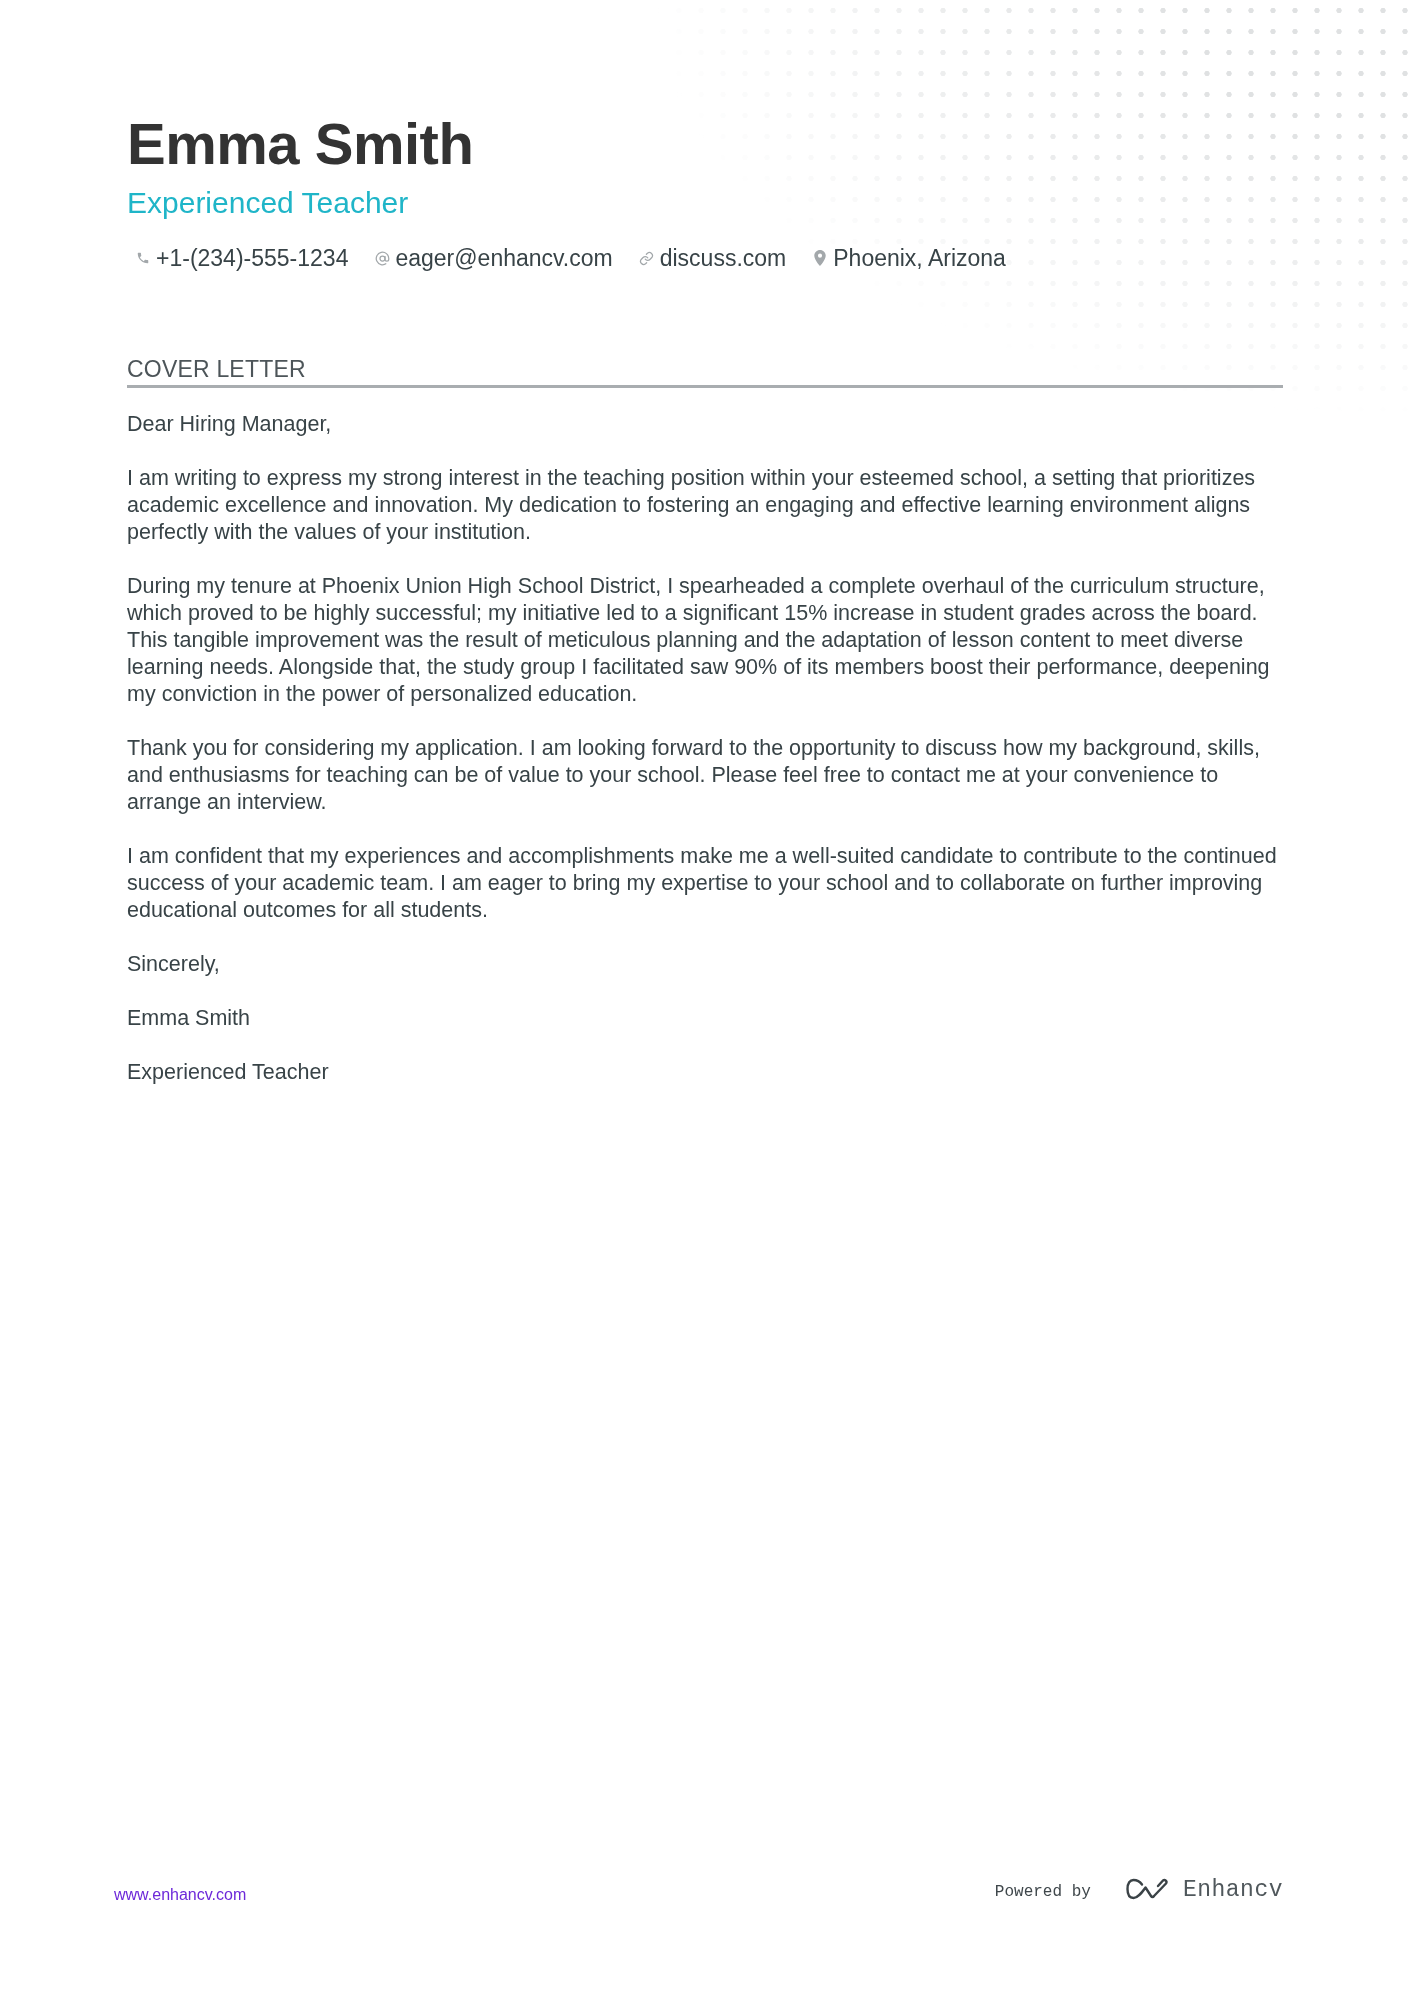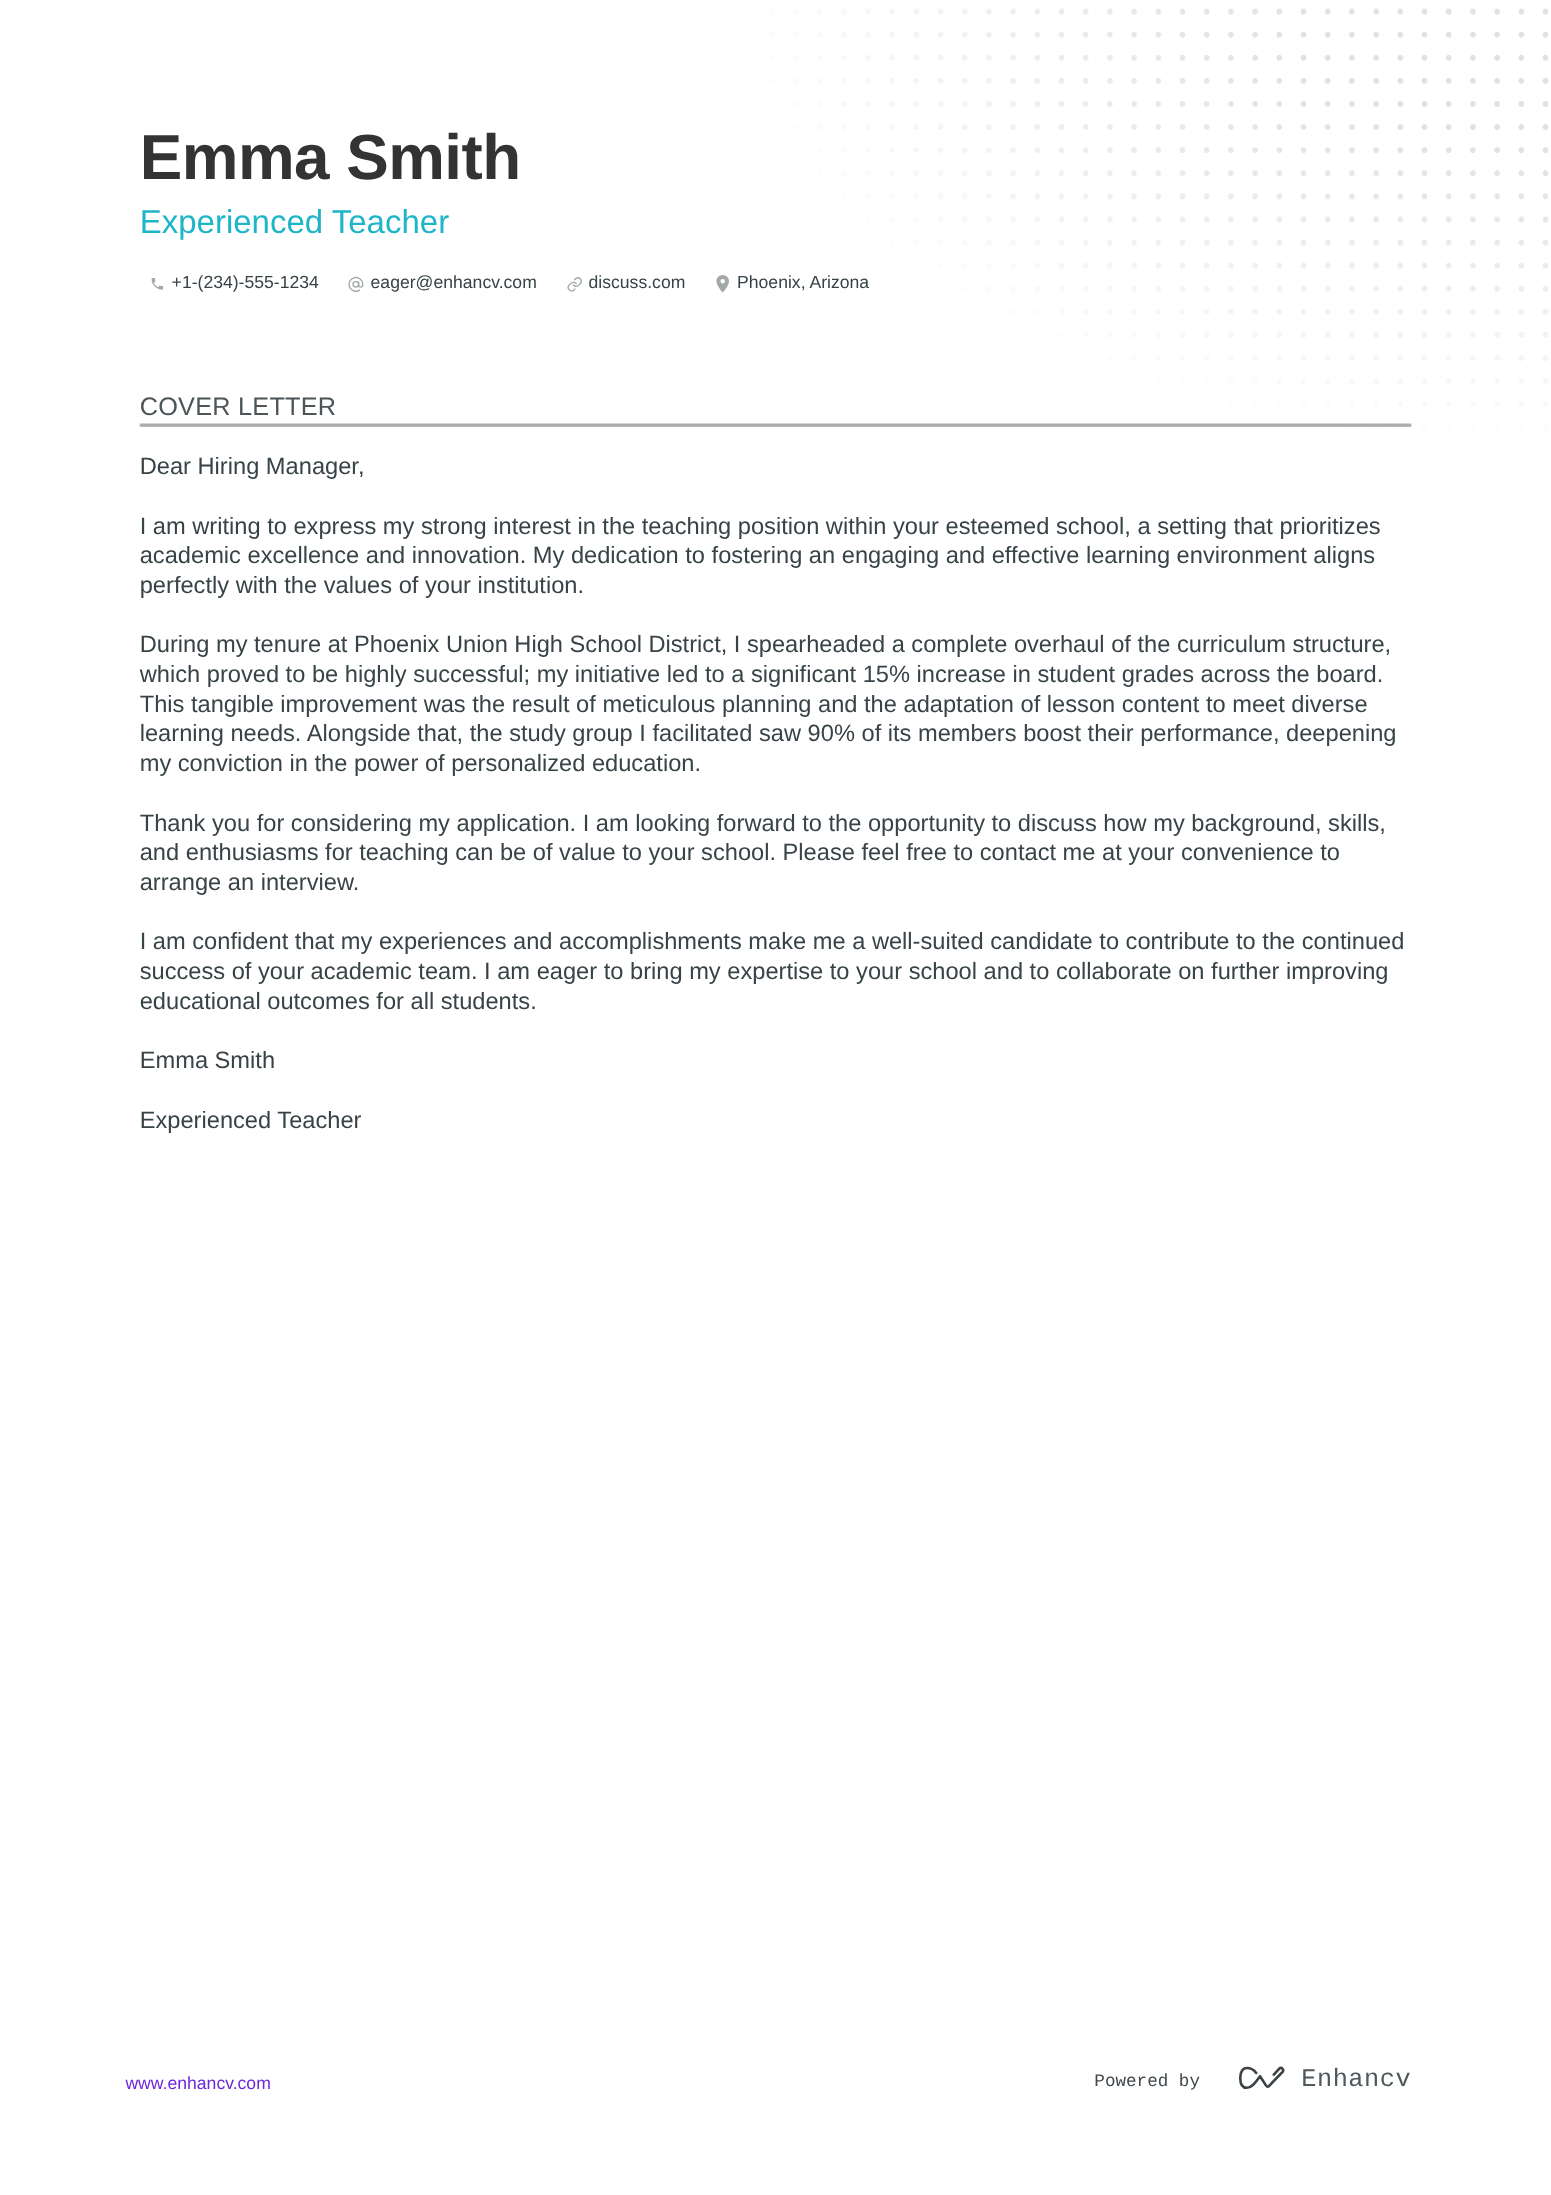--- a/index.html
+++ b/index.html
@@ -56,21 +56,21 @@
       line-height: 40px;
       white-space: nowrap;
     }
     .contacts {
       position: absolute;
       top: 245px;
       left: 8px;
       display: flex;
       align-items: center;
       gap: 26px;
-      font-size: 16px;
+      font-size: 23px;
       color: #384347;
       white-space: nowrap;
       line-height: 26px;
       text-align: center;
     }
     .contact {
       display: flex;
       align-items: center;
       gap: 5px;
     }
@@ -200,20 +200,21 @@
     <div class="section-title">COVER LETTER</div>
     <div class="section-rule"></div>
   </div>
 
   <div class="letter">
     <p>Dear Hiring Manager,</p>
     <p>I am writing to express my strong interest in the teaching position within your esteemed school, a setting that prioritizes academic excellence and innovation. My dedication to fostering an engaging and effective learning environment aligns perfectly with the values of your institution.</p>
     <p>During my tenure at Phoenix Union High School District, I spearheaded a complete overhaul of the curriculum structure, which proved to be highly successful; my initiative led to a significant 15% increase in student grades across the board. This tangible improvement was the result of meticulous planning and the adaptation of lesson content to meet diverse learning needs. Alongside that, the study group I facilitated saw 90% of its members boost their performance, deepening my conviction in the power of personalized education.</p>
     <p>Thank you for considering my application. I am looking forward to the opportunity to discuss how my background, skills, and enthusiasms for teaching can be of value to your school. Please feel free to contact me at your convenience to arrange an interview.</p>
     <p>I am confident that my experiences and accomplishments make me a well-suited candidate to contribute to the continued success of your academic team. I am eager to bring my expertise to your school and to collaborate on further improving educational outcomes for all students.</p>
+    <p>Sincerely,</p>
     <p>Emma Smith</p>
     <p>Experienced Teacher</p>
   </div>
 
 </div>
 
 <div class="footer-left">www.enhancv.com</div>
 
 <div class="footer-right">
   <span class="powered">Powered by</span>

